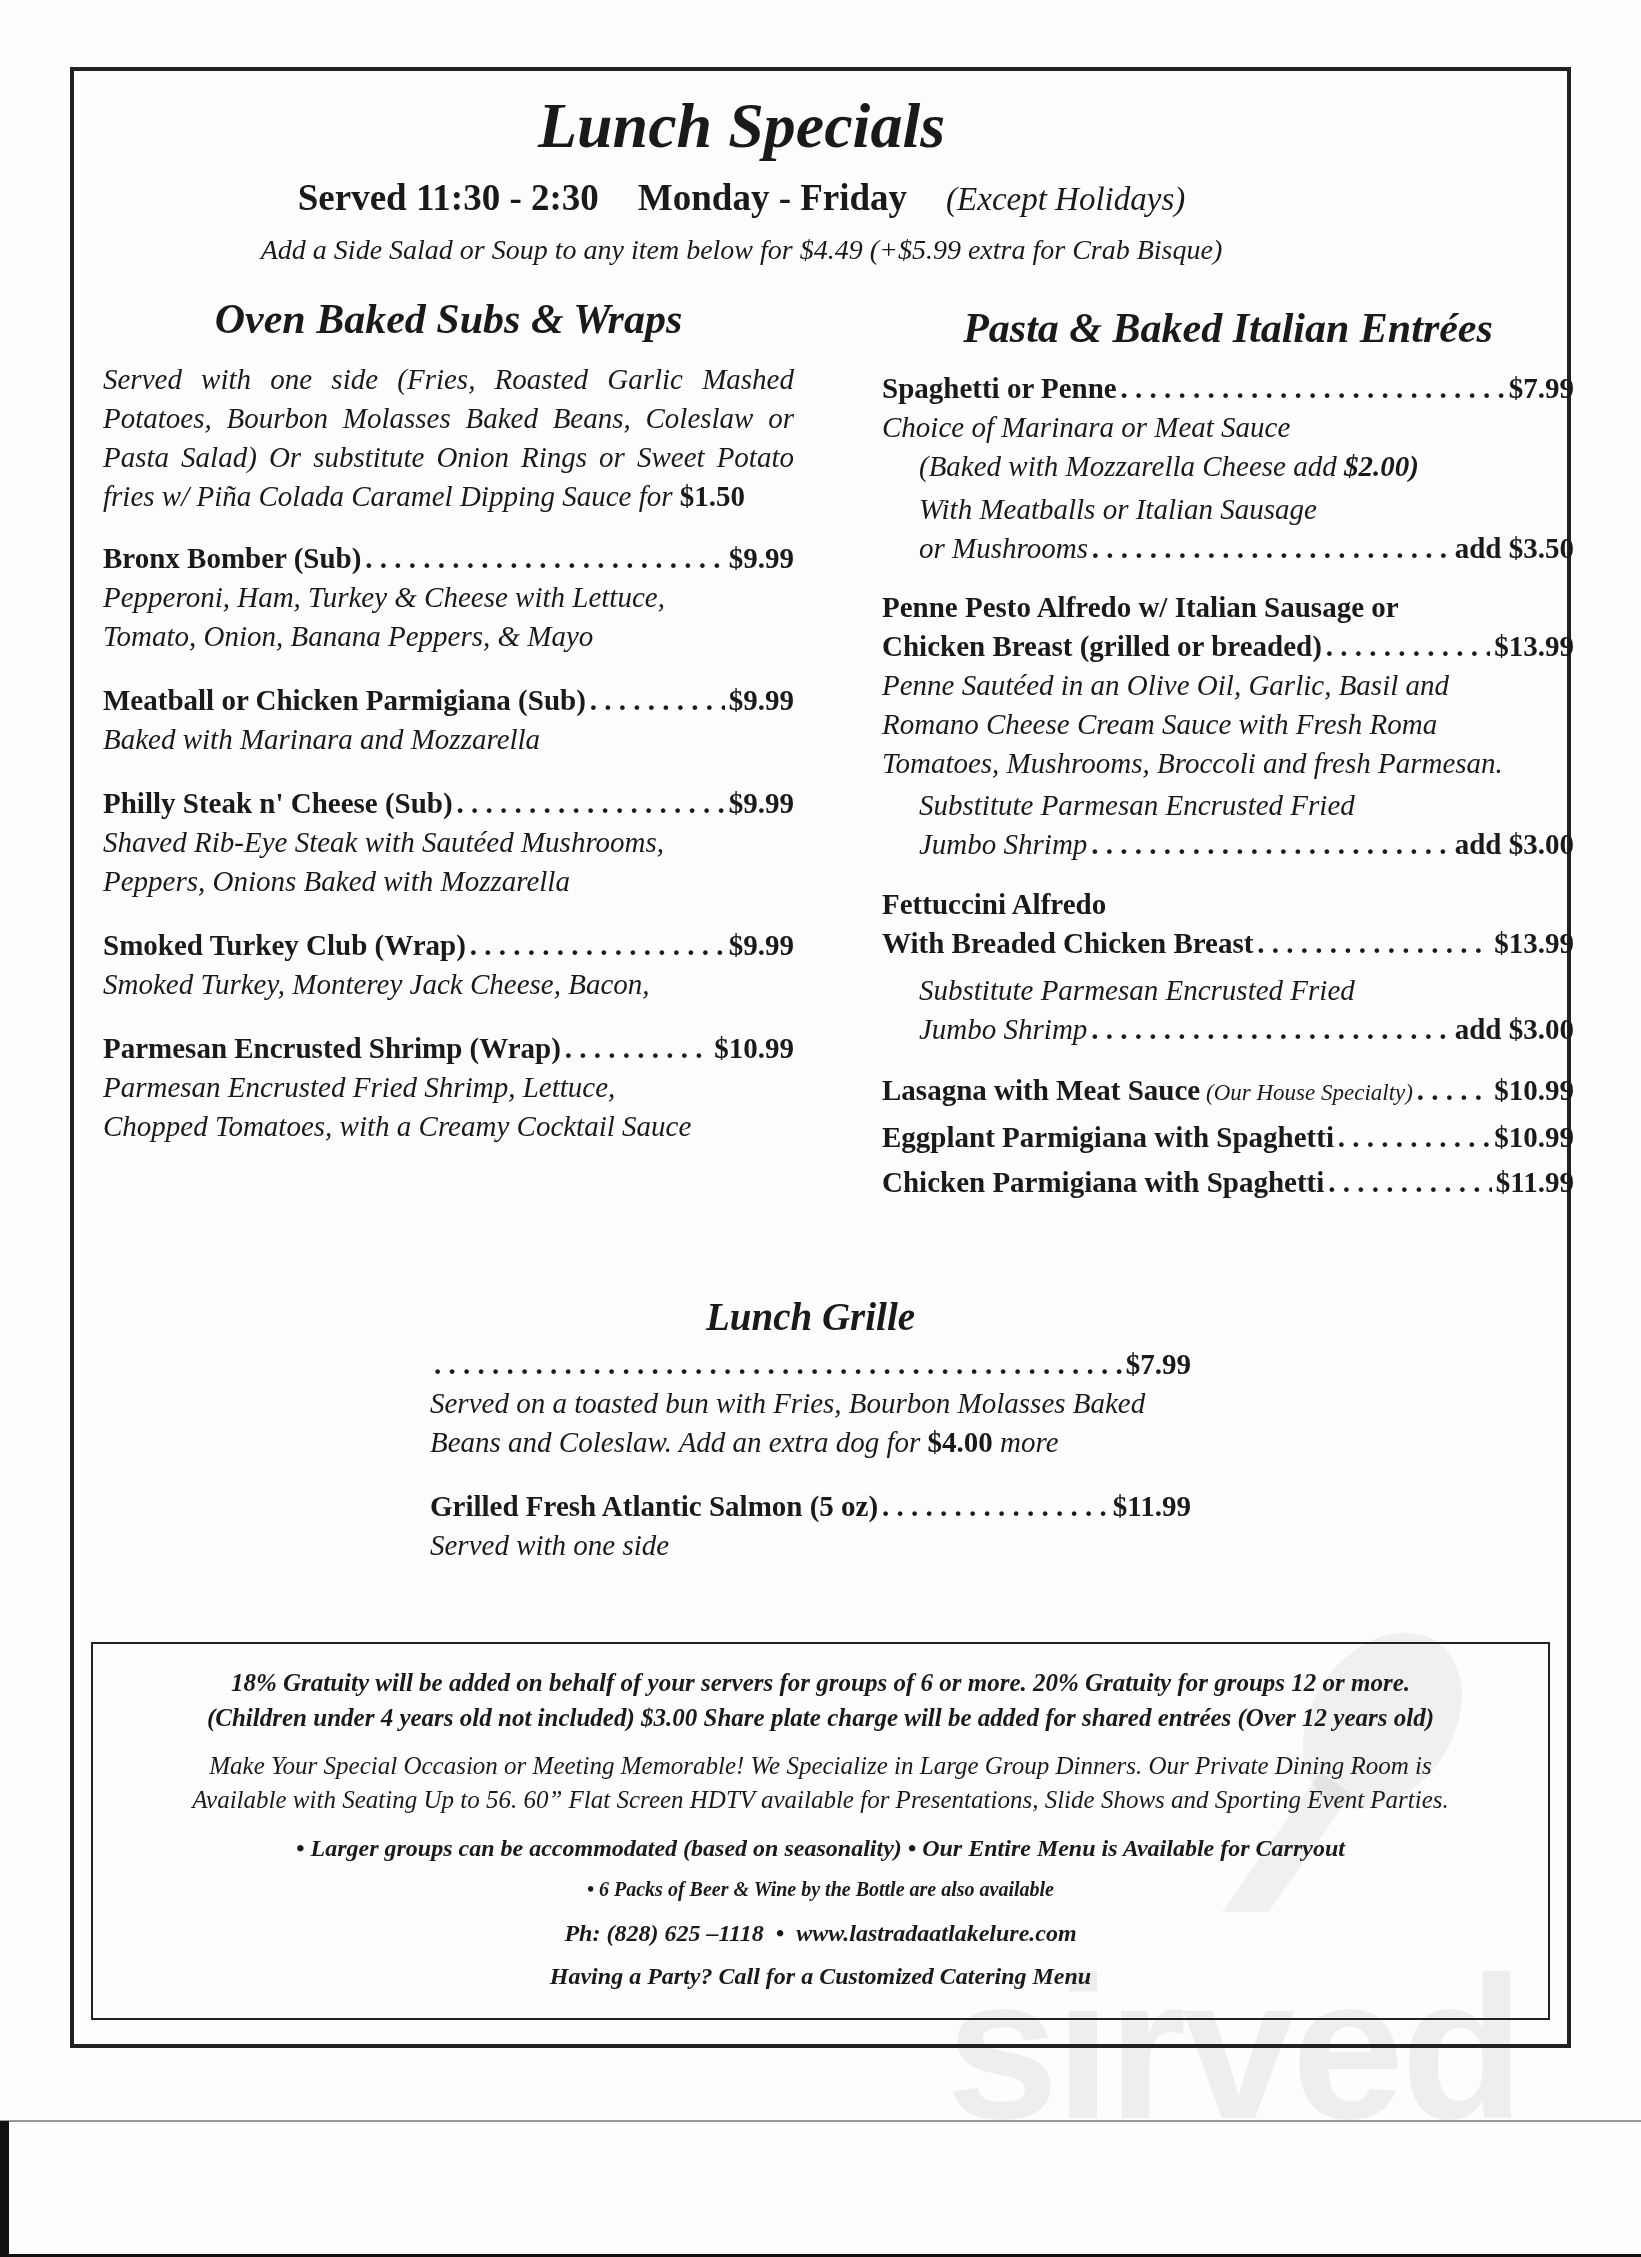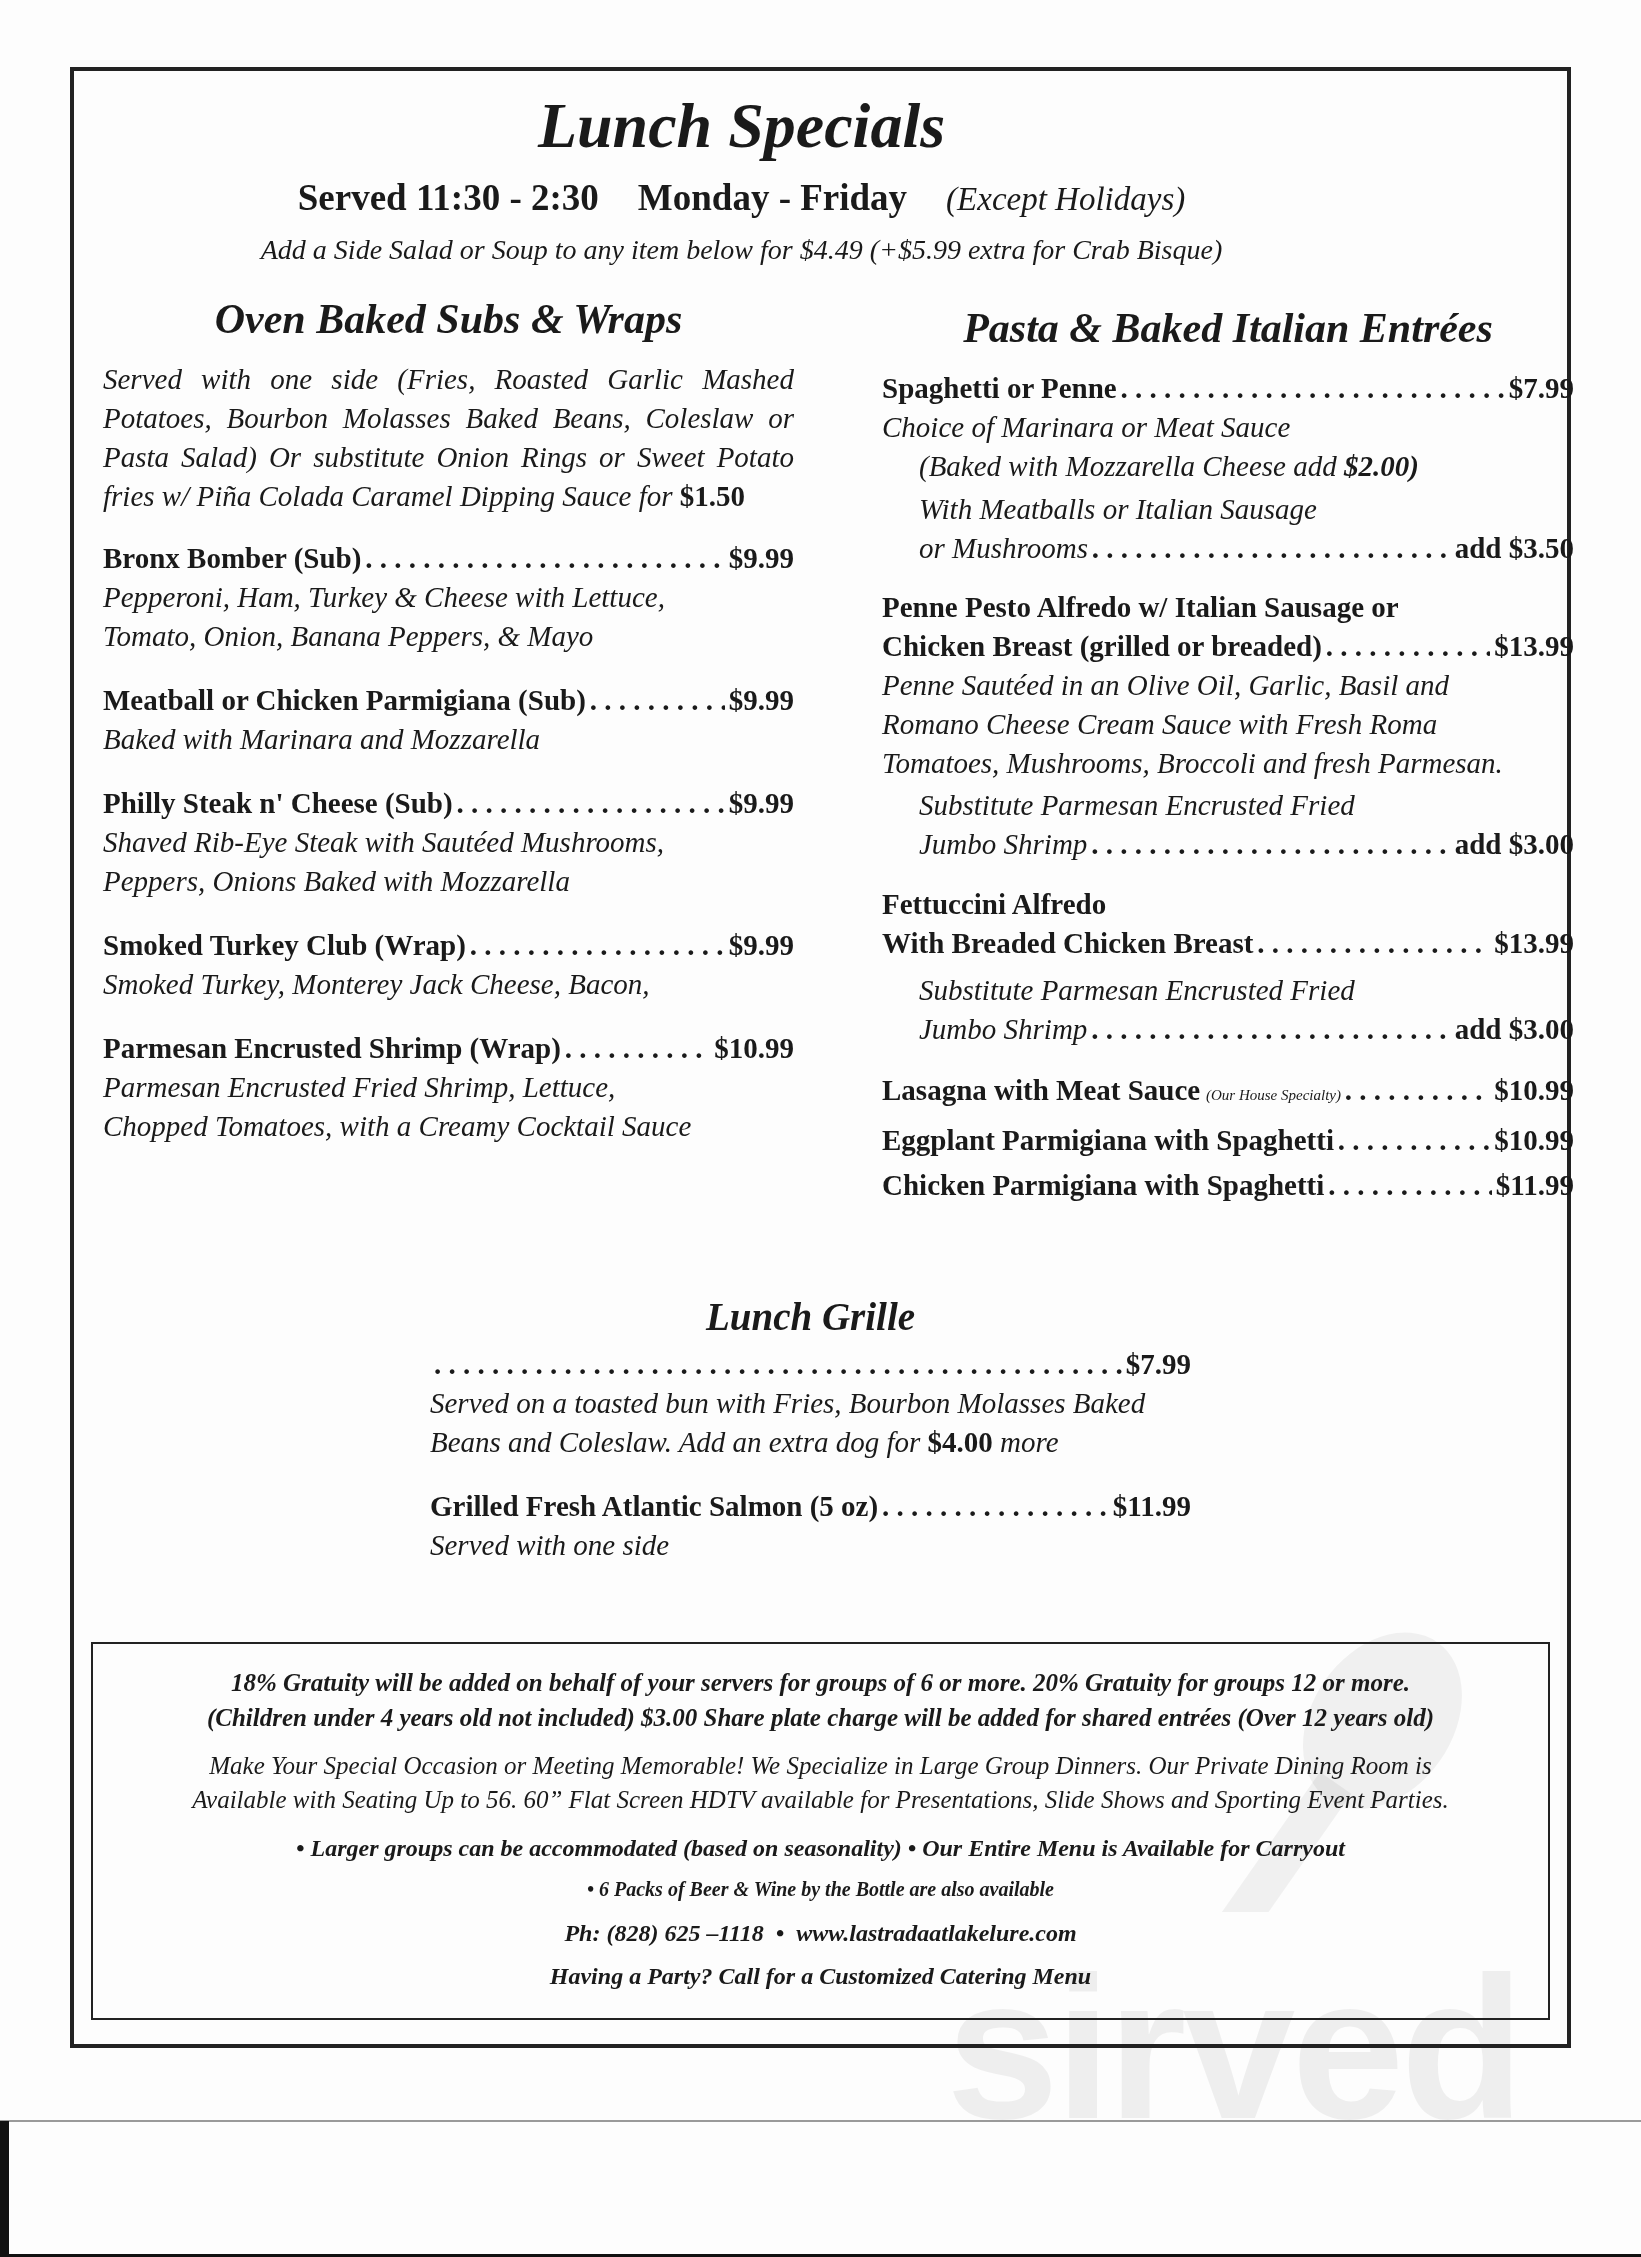--- a/index.html
+++ b/index.html
@@ -20,21 +20,21 @@
   .served .gap { display: inline-block; width: 39px; }
   .served .except { font-weight: normal; font-style: italic; font-size: 33px; }
   .addside { top: 234px; font-size: 28px; font-style: italic; }
   .sec-head { font-size: 42px; font-weight: bold; font-style: italic; text-align: center; }
   .col { position: absolute; }
   .line { font-size: 29px; line-height: 39px; white-space: nowrap; }
   .desc { font-style: italic; }
   .justify { text-align: justify; text-align-last: justify; white-space: normal; }
   .item-row { display: flex; align-items: baseline; font-weight: bold; }
   .item-row .name { white-space: nowrap; text-align: right; }
-  .item-row .note { font-weight: normal; font-style: italic; font-size: 15px; margin-left: 5.8px; white-space: nowrap; }
+  .item-row .note { font-weight: normal; font-style: italic; font-size: 23px; margin-left: 5.8px; white-space: nowrap; }
   .item-row .dots { flex: 1; overflow: hidden; white-space: nowrap; letter-spacing: 3.9px; margin: 0 3.9px; font-weight: bold; }
   .item-row .dots::before { content: ". . . . . . . . . . . . . . . . . . . . . . . . . . . . . . . . . . . . . . . . . . . . . . . . . . . . . . . . . . . . . . . . . . . . . . . . . . . . . . . . . ."; letter-spacing: 0; }
   .item-row .price { white-space: nowrap; }
   .sub-row { display: flex; align-items: baseline; font-style: italic; }
   .sub-row .dots { flex: 1; overflow: hidden; white-space: nowrap; margin: 0 3.9px; font-style: normal; font-weight: bold; }
   .sub-row .dots::before { content: ". . . . . . . . . . . . . . . . . . . . . . . . . . . . . . . . . . . . . . . . . . . . . . . . . . . . . . . . . . . . . . . . . . . . . . . . . . . . . . . . . ."; }
   .sub-row .price { font-style: normal; font-weight: bold; white-space: nowrap; }
   .indent { padding-left: 37px; }
   .footer-box {
     position: absolute; left: 91px; top: 1642px; width: 1455px; height: 374px;

